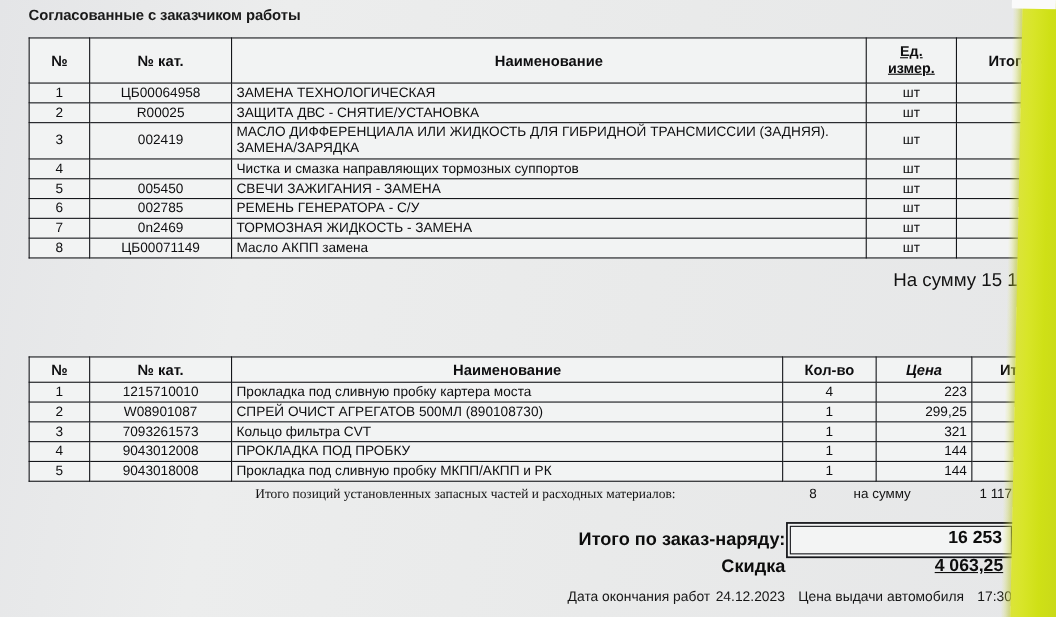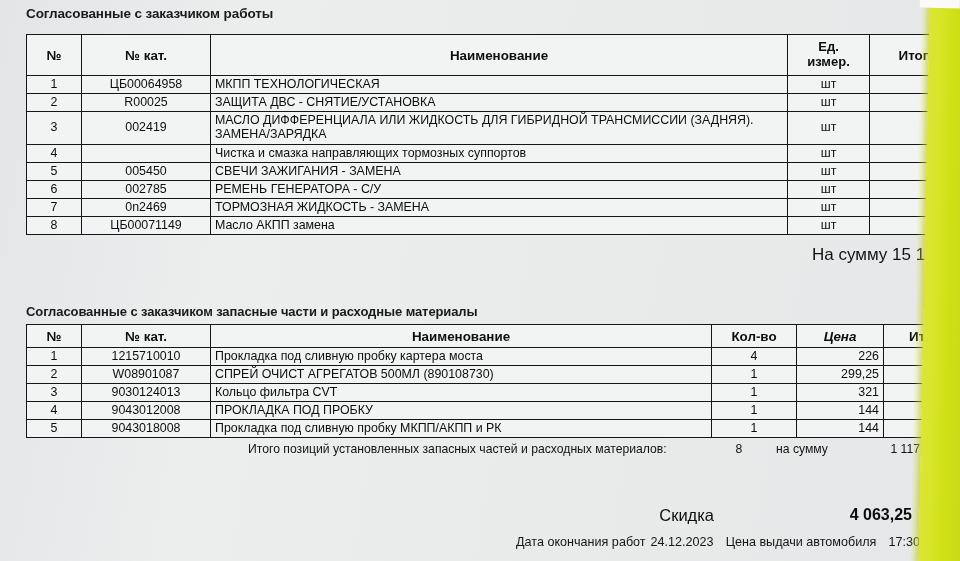--- a/index.html
+++ b/index.html
@@ -89,21 +89,21 @@
   }
   td.c { text-align: center; }
   td.r { text-align: right; padding-right: 6px; }
   td.l { text-align: left; }
 
   
   #tbl-works { left: 26px; top: 34px; width: 894px; }
   #tbl-works th.h-num   { width: 46px; }
   #tbl-works th.h-cat   { width: 120px; }
   #tbl-works th.h-name  { width: 568px; }
-  #tbl-works th.h-unit  { width: 73px; font-size: 13px; }
+  #tbl-works th.h-unit  { width: 73px; font-size: 13px; text-decoration: underline; }
   #tbl-works th.h-total { width: 87px; }
   #tbl-works th { height: 40px; }
   #tbl-works td { height: 17px; }
   #tbl-works tr.tall td { height: 32px; }
 
   
   #tbl-parts { left: 26px; top: 324px; width: 894px; }
   #tbl-parts th.h-num   { width: 46px; }
   #tbl-parts th.h-cat   { width: 120px; }
   #tbl-parts th.h-name  { width: 492px; }
@@ -129,23 +129,24 @@
     position: absolute;
     top: 441px;
     left: 26px;
     width: 894px;
     height: 18px;
     font-size: 12.2px;
     color: #131313;
   }
   .parts-footer .pf-label {
     position: absolute;
-    left: 222px;
+    left: 206px;
     top: 1px;
     white-space: nowrap;
+    font-family: Liberation Serif, serif;
   }
   .parts-footer .pf-count {
     position: absolute;
     left: 693px;
     top: 1px;
     width: 40px;
     text-align: center;
   }
   .parts-footer .pf-na {
     position: absolute;
@@ -202,31 +203,32 @@
     left: 540px;
     top: 506px;
     width: 380px;
     height: 22px;
   }
   .discount-label {
     position: absolute;
     right: 206px;
     top: 0;
     font-size: 16.5px;
-    font-weight: normal;
+    font-weight: bold;
     white-space: nowrap;
     color: #0d0d0d;
   }
   .discount-value {
     position: absolute;
     right: 8px;
     top: 0;
     font-size: 16px;
     font-weight: bold;
     color: #0d0d0d;
+    text-decoration: underline;
   }
 
   .footer-line {
     position: absolute;
     left: 516px;
     top: 535px;
     font-size: 12.6px;
     color: #161616;
     white-space: nowrap;
   }
@@ -253,21 +255,21 @@
             <span>Ед.</span><br>
             <span>измер.</span>
           </th>
           <th class="h-total">Итого</th>
         </tr>
       </thead>
       <tbody>
         <tr>
           <td class="c">1</td>
           <td class="c">ЦБ00064958</td>
-          <td class="l name-cell">МКПП ТЕХНОЛОГИЧЕСКАЯ</td>
+          <td class="l name-cell">ЗАМЕНА ТЕХНОЛОГИЧЕСКАЯ</td>
           <td class="c">шт</td>
           <td class="r">400</td>
         </tr>
         <tr>
           <td class="c">2</td>
           <td class="c">R00025</td>
           <td class="l name-cell">ЗАЩИТА ДВС - СНЯТИЕ/УСТАНОВКА</td>
           <td class="c">шт</td>
           <td class="r">576</td>
         </tr>
@@ -311,53 +313,52 @@
           <td class="c">ЦБ00071149</td>
           <td class="l name-cell">Масло АКПП замена</td>
           <td class="c">шт</td>
           <td class="r">4 240</td>
         </tr>
       </tbody>
     </table>
 
     <div class="sum-line" id="works-sum">На сумму 15 136</div>
 
-    <div class="section-title" id="title-parts">Согласованные с заказчиком запасные части и расходные материалы</div>
 
     <table class="doc" id="tbl-parts">
       <thead>
         <tr>
           <th class="h-num">№</th>
           <th class="h-cat">№ кат.</th>
           <th class="h-name">Наименование</th>
           <th class="h-qty">Кол-во</th>
           <th class="h-price">Цена</th>
           <th class="h-total">Итого</th>
         </tr>
       </thead>
       <tbody>
         <tr>
           <td class="c">1</td>
           <td class="c">1215710010</td>
           <td class="l name-cell">Прокладка под сливную пробку картера моста</td>
           <td class="c">4</td>
-          <td class="r">226</td>
+          <td class="r">223</td>
           <td class="r">390,4</td>
         </tr>
         <tr>
           <td class="c">2</td>
           <td class="c">W08901087</td>
           <td class="l name-cell">СПРЕЙ ОЧИСТ АГРЕГАТОВ 500МЛ (890108730)</td>
           <td class="c">1</td>
           <td class="r">299,25</td>
           <td class="r">239,4</td>
         </tr>
         <tr>
           <td class="c">3</td>
-          <td class="c">9030124013</td>
+          <td class="c">7093261573</td>
           <td class="l name-cell">Кольцо фильтра CVT</td>
           <td class="c">1</td>
           <td class="r">321</td>
           <td class="r">256,8</td>
         </tr>
         <tr>
           <td class="c">4</td>
           <td class="c">9043012008</td>
           <td class="l name-cell">ПРОКЛАДКА ПОД ПРОБКУ</td>
           <td class="c">1</td>
@@ -375,20 +376,26 @@
       </tbody>
     </table>
 
     <div class="parts-footer">
       <div class="pf-label">Итого позиций установленных запасных частей и расходных материалов:</div>
       <div class="pf-count">8</div>
       <div class="pf-na">на сумму</div>
       <div class="pf-sum">1 117</div>
     </div>
 
+    <div class="grand">
+      <div class="grand-label">Итого по заказ-наряду:</div>
+      <div class="grand-box">
+        <div class="grand-value">16 253</div>
+      </div>
+    </div>
 
     <div class="discount">
       <div class="discount-label">Скидка</div>
       <div class="discount-value">4 063,25</div>
     </div>
 
     <div class="footer-line">
       <span>Дата окончания работ</span><span class="fl-gap-sm"></span><span>24.12.2023</span><span class="fl-gap"></span><span>Цена выдачи автомобиля</span><span class="fl-gap"></span><span>17:30</span>
     </div>
 

